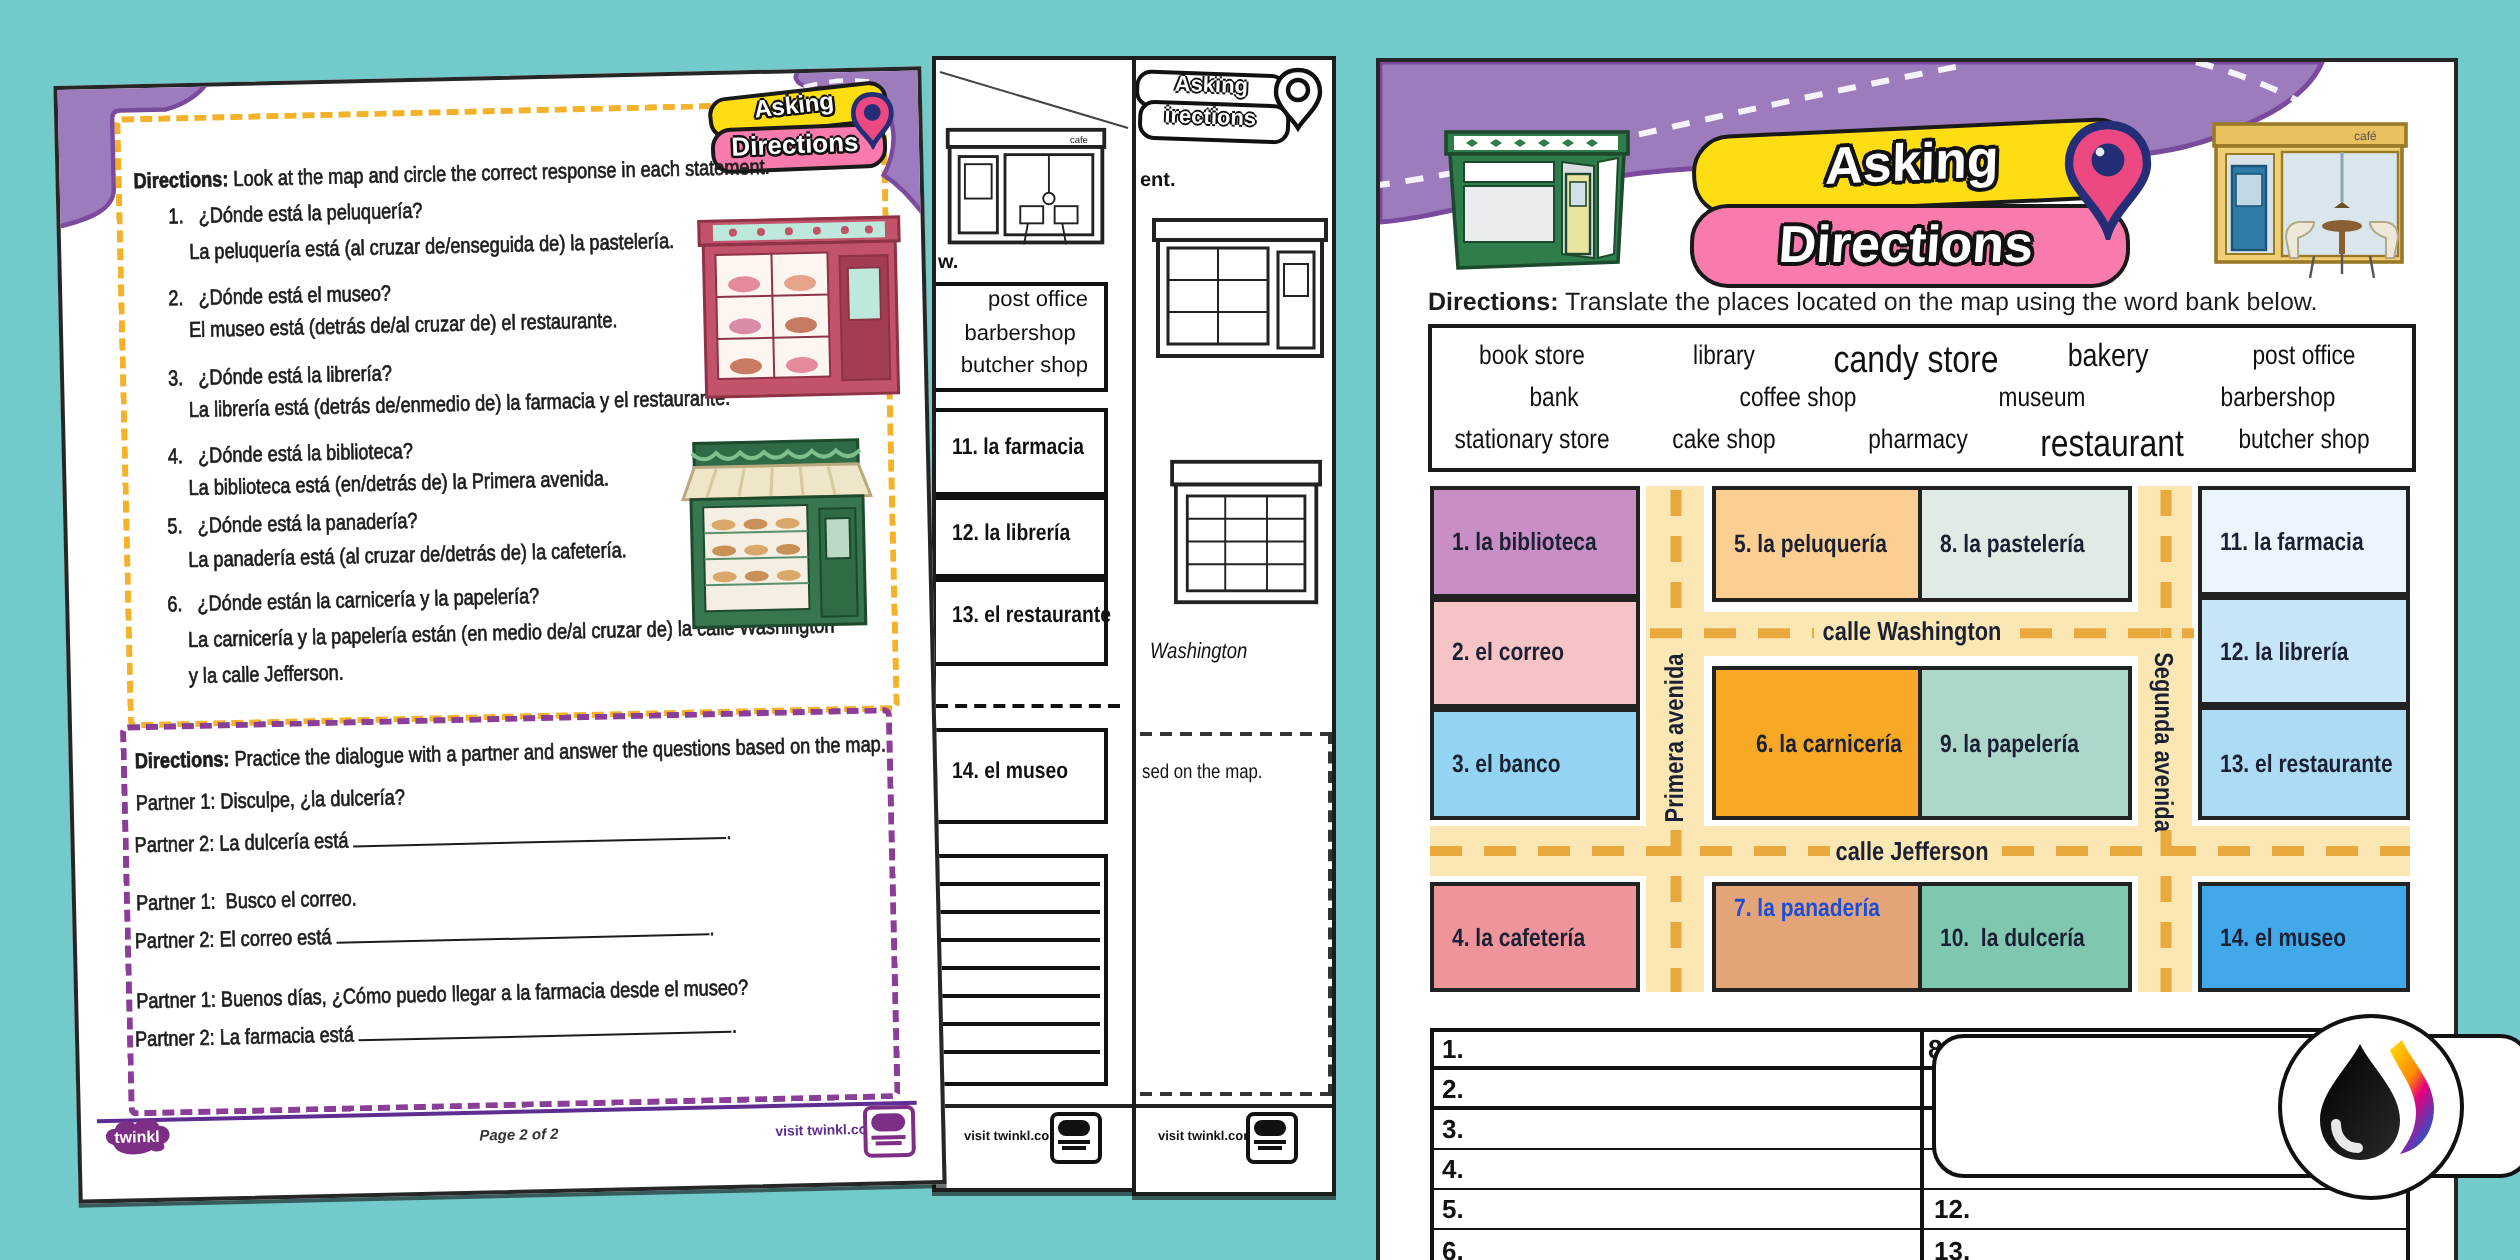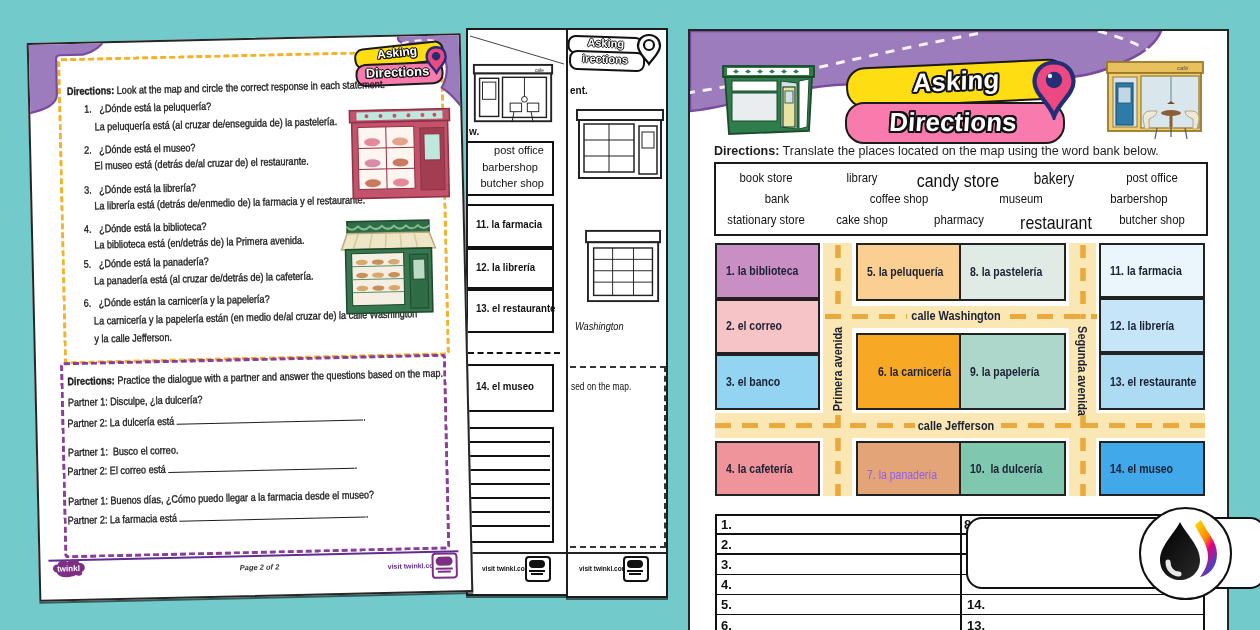--- a/index.html
+++ b/index.html
@@ -381,21 +381,21 @@
   <div class="abs" style="left:268.5px;top:211.7px;width:107px;height:58px;background:#E0EBE6;border:2px solid #222;box-sizing:border-box;"></div>
   <div class="abs" style="left:280px;top:234px;font-size:12.5px;font-weight:bold;color:#1b2032;"><span class="sx">8. la pastelería</span></div>
 
   <div class="abs" style="left:165.5px;top:301.7px;width:105px;height:77px;background:#F7A824;border:2px solid #222;box-sizing:border-box;"></div>
   <div class="abs" style="left:177px;top:334px;font-size:12.5px;font-weight:bold;color:#1b2032;margin-left:11px;"><span class="sx">6. la carnicería</span></div>
 
   <div class="abs" style="left:268.5px;top:301.7px;width:107px;height:77px;background:#ACD7CA;border:2px solid #222;box-sizing:border-box;"></div>
   <div class="abs" style="left:280px;top:334px;font-size:12.5px;font-weight:bold;color:#1b2032;"><span class="sx">9. la papelería</span></div>
 
   <div class="abs" style="left:165.5px;top:409.5px;width:105px;height:55.5px;background:#E3A478;border:2px solid #222;box-sizing:border-box;"></div>
-  <div class="abs" style="left:177px;top:437px;font-size:12.5px;font-weight:normal;color:#8b5cf6;"><span class="sx">7. la panadería</span></div>
+  <div class="abs" style="left:177px;top:416px;font-size:12.5px;font-weight:bold;color:#1d4ed8;"><span class="sx">7. la panadería</span></div>
 
   <div class="abs" style="left:268.5px;top:409.5px;width:107px;height:55.5px;background:#80C7B0;border:2px solid #222;box-sizing:border-box;"></div>
   <div class="abs" style="left:280px;top:431px;font-size:12.5px;font-weight:bold;color:#1b2032;"><span class="sx">10.&nbsp; la dulcería</span></div>
 
   <div class="abs" style="left:409px;top:212.3px;width:105.5px;height:55px;background:#EAF5FC;border:2px solid #222;box-sizing:border-box;"></div>
   <div class="abs" style="left:420px;top:233px;font-size:12.5px;font-weight:bold;color:#1b2032;"><span class="sx">11. la farmacia</span></div>
 
   <div class="abs" style="left:409px;top:267.3px;width:105.5px;height:55px;background:#C6E5F8;border:2px solid #222;box-sizing:border-box;"></div>
   <div class="abs" style="left:420px;top:288px;font-size:12.5px;font-weight:bold;color:#1b2032;"><span class="sx">12. la librería</span></div>
 
@@ -416,21 +416,21 @@
   <div class="abs" style="left:25px;top:582.9px;width:490px;height:1.6px;background:#111;"></div>
 
   <div class="abs" style="left:31px;top:486px;font-size:13px;font-weight:bold;color:#111;">1.</div>
   <div class="abs" style="left:31px;top:506px;font-size:13px;font-weight:bold;color:#111;">2.</div>
   <div class="abs" style="left:31px;top:526px;font-size:13px;font-weight:bold;color:#111;">3.</div>
   <div class="abs" style="left:31px;top:546px;font-size:13px;font-weight:bold;color:#111;">4.</div>
   <div class="abs" style="left:31px;top:566px;font-size:13px;font-weight:bold;color:#111;">5.</div>
   <div class="abs" style="left:31px;top:587px;font-size:13px;font-weight:bold;color:#111;">6.</div>
 
   <div class="abs" style="left:274px;top:486px;font-size:13px;font-weight:bold;color:#111;">8.</div>
-  <div class="abs" style="left:277px;top:566px;font-size:13px;font-weight:bold;color:#111;">14.</div>
+  <div class="abs" style="left:277px;top:566px;font-size:13px;font-weight:bold;color:#111;">12.</div>
   <div class="abs" style="left:277px;top:587px;font-size:13px;font-weight:bold;color:#111;">13.</div>
 </div>
 
 <div class="abs" style="left:966px;top:517px;width:300px;height:72px;background:#fff;border:2.5px solid #111;border-radius:16px;box-sizing:border-box;"></div>
 
 
 <div class="abs" style="left:1139px;top:507px;width:93px;height:93px;background:#fff;border:2.5px solid #111;border-radius:50%;box-sizing:border-box;"></div>
 
 <svg class="abs" style="left:1146px;top:514px;" width="80" height="80" viewBox="0 0 80 80">
   <defs>

